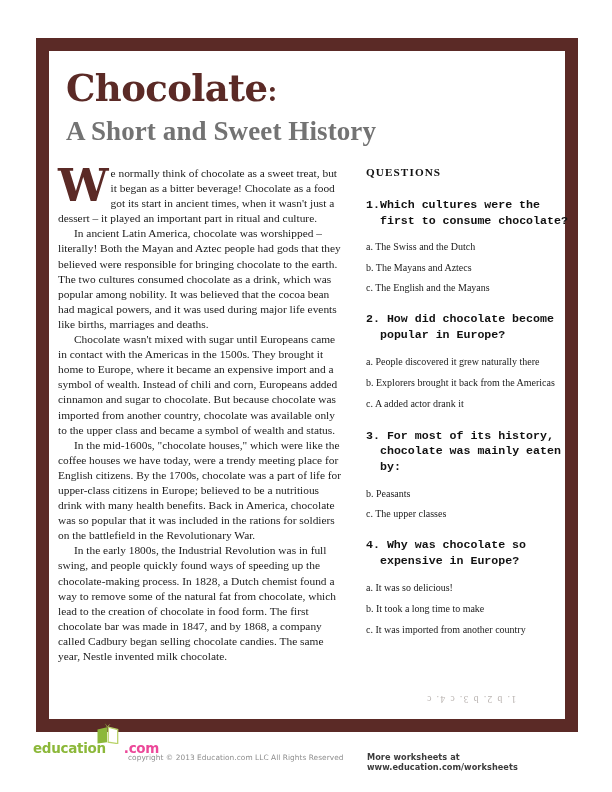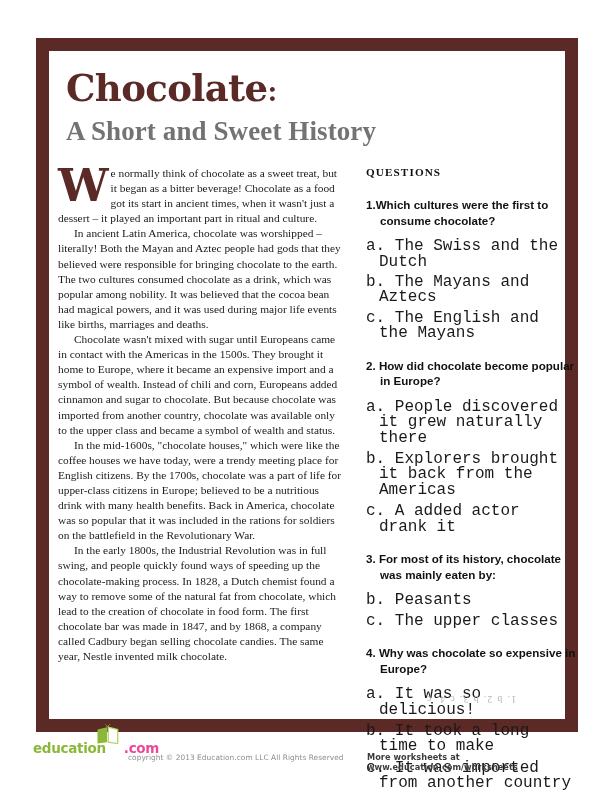--- a/index.html
+++ b/index.html
@@ -120,35 +120,35 @@
     font-weight: bold;
     font-size: 11.2px;
     letter-spacing: 1.1px;
     color: #111111;
     margin: 0 0 19px 0;
   }
   .qblock {
     margin: 0 0 16px 0;
   }
   .qtext {
-    font-family: Liberation Sans, sans-serif;
+    font-family: Liberation Mono, monospace;
     font-weight: bold;
     font-size: 11.6px;
     line-height: 15.6px;
     color: #111111;
     margin: 0 0 11px 0;
     padding-left: 14px;
     text-indent: -14px;
   }
   .qnum {
     font-weight: bold;
   }
   .choice {
-    font-family: Liberation Mono, monospace;
-    font-size: 16px;
+    font-family: Liberation Serif, serif;
+    font-size: 10px;
     line-height: 15.4px;
     color: #1a1a1a;
     margin: 0 0 5px 0;
     padding-left: 13px;
     text-indent: -13px;
   }
   .qblock.q2 .choice,
   .qblock.q4 .choice {
     margin-bottom: 6px;
   }

